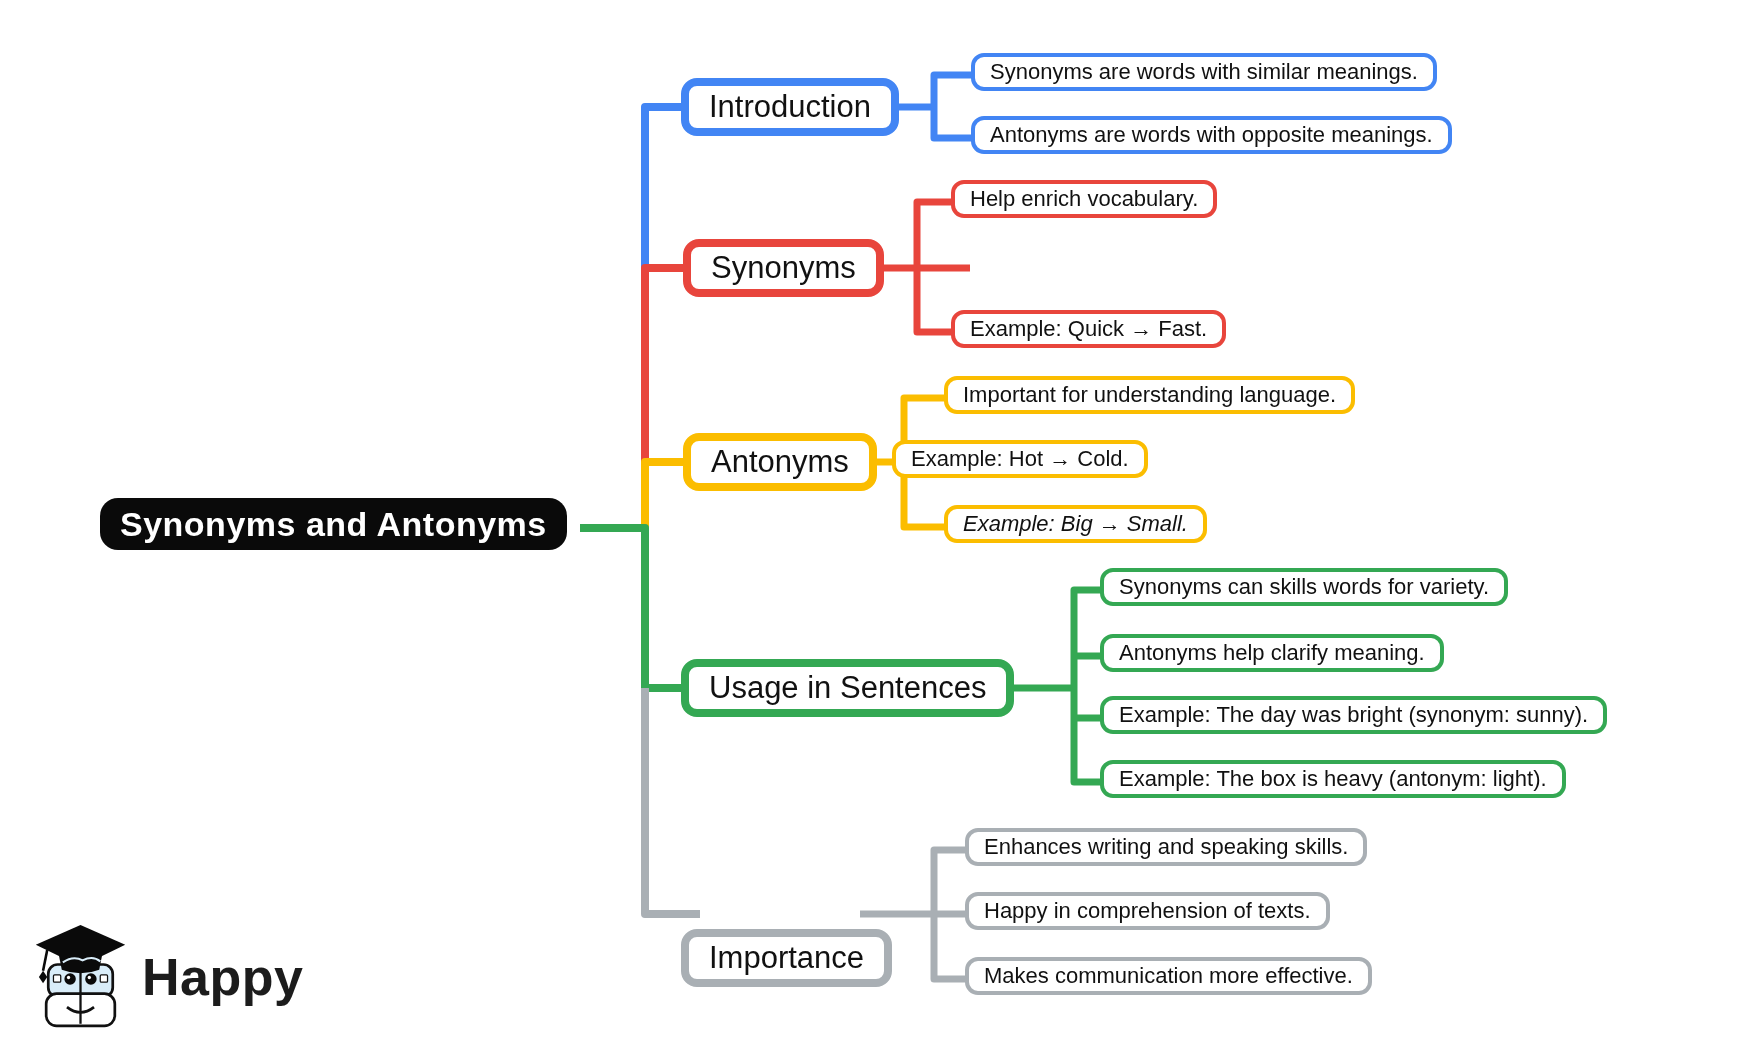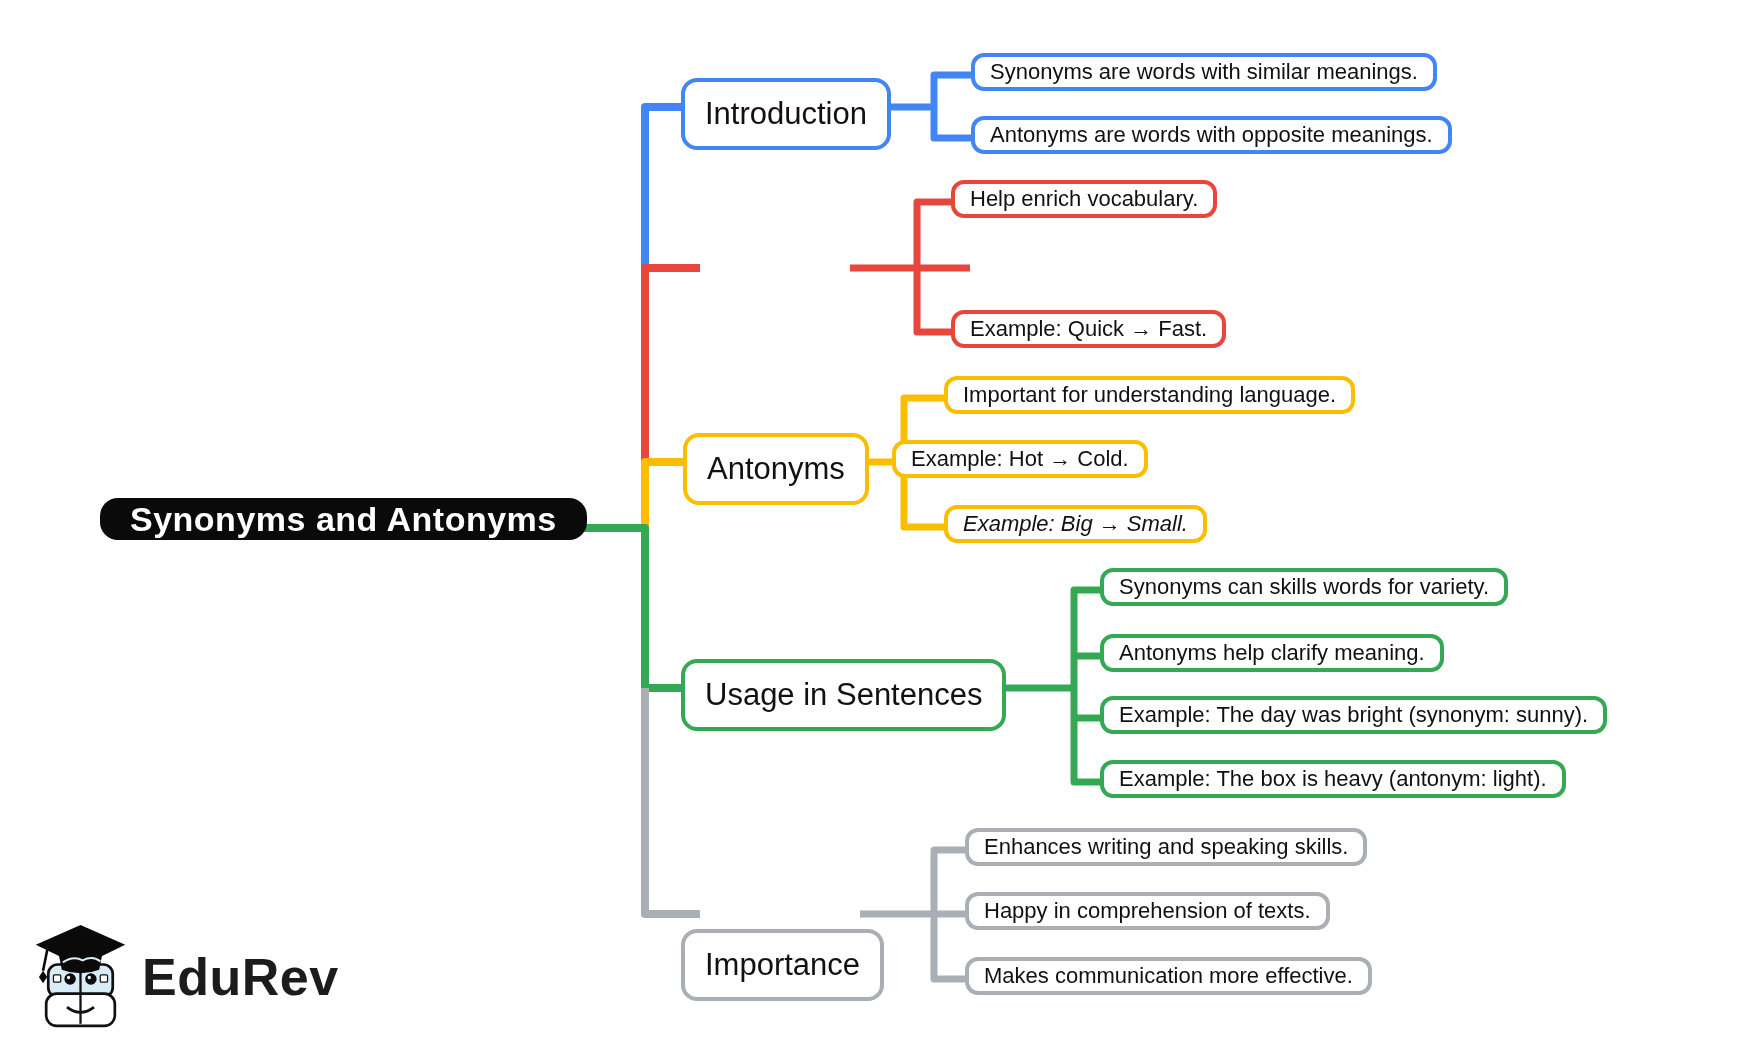--- a/index.html
+++ b/index.html
@@ -28,33 +28,33 @@
     position: absolute;
     z-index: 1;
     display: flex;
     align-items: center;
     white-space: nowrap;
     background: #ffffff;
     box-sizing: border-box;
     color: #111111;
   }
   .root-node {
-    height: 42px;
-    padding: 0 30px;
+    height: 52px;
+    padding: 0 20px;
     border-radius: 18px;
     background: #0a0a0a;
     color: #ffffff;
     font-size: 34px;
     font-weight: bold;
     letter-spacing: 0.5px;
   }
   .topic-node {
-    height: 72px;
+    height: 58px;
     padding: 16px 20px;
-    border: 4px solid #0f172a;
+    border: 8px solid #0f172a;
     border-radius: 16px;
     font-size: 31px;
   }
   .leaf-node {
     height: 38px;
     padding: 0 15px;
     border: 4px solid #888;
     border-radius: 13px;
     font-size: 22px;
   }
@@ -94,20 +94,21 @@
     <path class="child" stroke="#34A853" d="M 990 688 L 1074 688 M 1120 590 L 1074 590 L 1074 782 L 1120 782 M 1074 656 L 1120 656 M 1074 718 L 1120 718"></path>
     <path class="child" stroke="#A9AFB4" d="M 860 914 L 985 914 M 985 850 L 934 850 L 934 979 L 985 979"></path>
   </svg>
 
   <div class="node root-node" style="left:100px; top:498px;">Synonyms and Antonyms</div>
 
   <div class="node topic-node" style="left: 681px; top: 78px; border-color: rgb(66, 133, 244);">Introduction</div>
   <div class="node leaf-node" style="left: 971px; top: 53px; border-color: rgb(66, 133, 244);">Synonyms are words with similar meanings.</div>
   <div class="node leaf-node" style="left: 971px; top: 116px; border-color: rgb(66, 133, 244);">Antonyms are words with opposite meanings.</div>
 
+  <div class="node topic-node" style="left: 683px; top: 239px; border-color: rgb(232, 69, 60);">Synonyms</div>
   <div class="node leaf-node" style="left: 951px; top: 180px; border-color: rgb(232, 69, 60);">Help enrich vocabulary.</div>
   <div class="node leaf-node" style="left: 951px; top: 310px; border-color: rgb(232, 69, 60);">Example: Quick → Fast.</div>
 
   <div class="node topic-node" style="left: 683px; top: 433px; border-color: rgb(251, 189, 0);">Antonyms</div>
   <div class="node leaf-node" style="left: 944px; top: 376px; border-color: rgb(251, 189, 0);">Important for understanding language.</div>
   <div class="node leaf-node" style="left: 892px; top: 440px; border-color: rgb(251, 189, 0);">Example: Hot → Cold.</div>
   <div class="node leaf-node" style="left: 944px; top: 505px; border-color: rgb(251, 189, 0); font-style: italic;">Example: Big → Small.</div>
 
   <div class="node topic-node" style="left: 681px; top: 659px; border-color: rgb(52, 168, 83);">Usage in Sentences</div>
   <div class="node leaf-node" style="left: 1100px; top: 568px; border-color: rgb(52, 168, 83);">Synonyms can skills words for variety.</div>
@@ -137,16 +138,16 @@
       <circle cx="33.5" cy="50.5" r="1.6" fill="#ffffff"></circle>
       <circle cx="55" cy="52" r="5.5" fill="#0a0a0a"></circle>
       <circle cx="53.5" cy="50.5" r="1.6" fill="#ffffff"></circle>
 
       <path d="M 32 79 Q 45 89 58 79" stroke="#111111" stroke-width="2.6" fill="none"></path>
 
       <path d="M 45 0 L 88 19 L 45 40 L 2 19 Z" fill="#0a0a0a"></path>
       <path d="M 24 28 L 66 28 L 63 43 Q 45 50 27 43 Z" fill="#0a0a0a"></path>
       <path d="M 28 36 Q 38 29 47 34 Q 57 29 64 35" stroke="#d9edf9" stroke-width="2" fill="none"></path>
     </svg>
-    <span class="brand">EduRev</span>
+    <span class="brand">Happy</span>
   </div>
 
 </div>
 
 </body></html>

